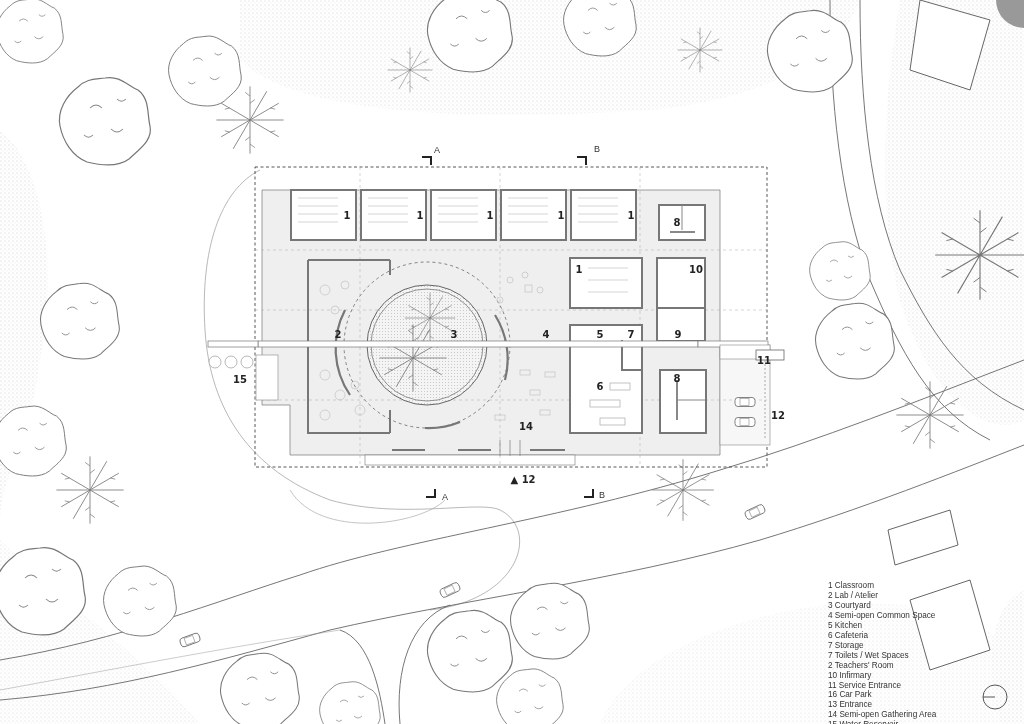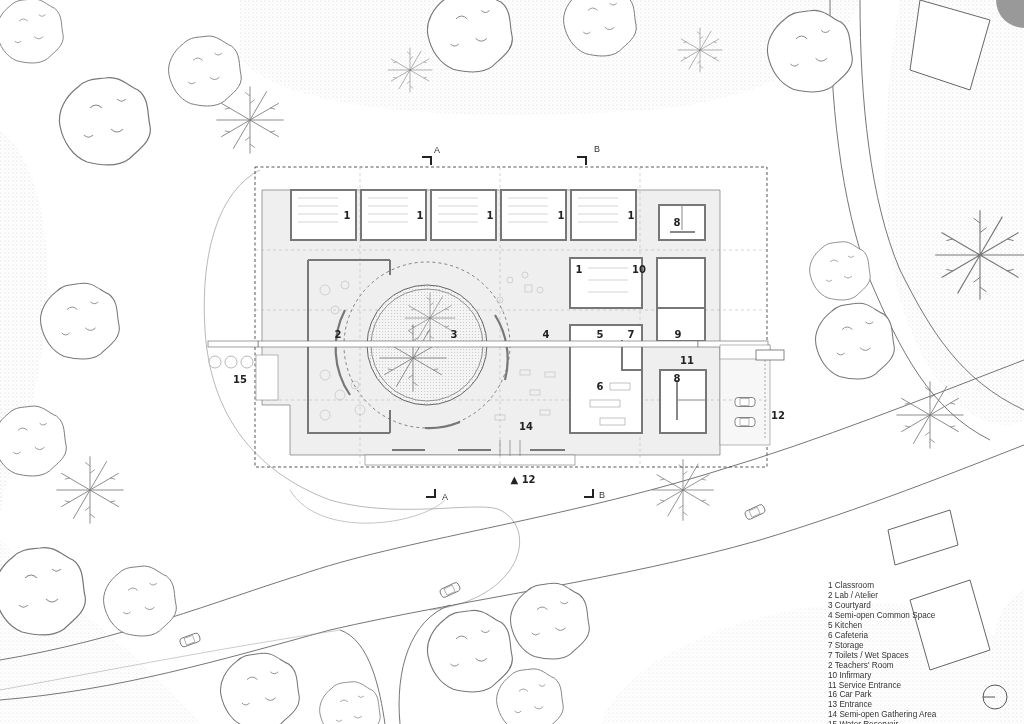--- a/index.html
+++ b/index.html
@@ -227,24 +227,24 @@
 <div class="lbl" style="left:561px;top:215px">1</div>
 <div class="lbl" style="left:631px;top:215px">1</div>
 <div class="lbl" style="left:579px;top:269px">1</div>
 <div class="lbl" style="left:338px;top:334px">2</div>
 <div class="lbl" style="left:454px;top:334px">3</div>
 <div class="lbl" style="left:546px;top:334px">4</div>
 <div class="lbl" style="left:600px;top:334px">5</div>
 <div class="lbl" style="left:631px;top:334px">7</div>
 <div class="lbl" style="left:600px;top:386px">6</div>
 <div class="lbl" style="left:677px;top:222px">8</div>
-<div class="lbl" style="left:639px;top:269px">10</div>
+<div class="lbl" style="left:696px;top:269px">10</div>
 <div class="lbl" style="left:678px;top:334px">9</div>
 <div class="lbl" style="left:677px;top:378px">8</div>
-<div class="lbl" style="left:687px;top:360px">11</div>
+<div class="lbl" style="left:764px;top:360px">11</div>
 <div class="lbl" style="left:778px;top:415px">12</div>
 <div class="lbl" style="left:523px;top:479px">▲ 12</div>
 <div class="lbl" style="left:526px;top:426px">14</div>
 <div class="lbl" style="left:240px;top:379px">15</div>
 
 <div class="sec" style="left:434px;top:145px">A</div>
 <div class="sec" style="left:594px;top:144px">B</div>
 <div class="sec" style="left:442px;top:492px">A</div>
 <div class="sec" style="left:599px;top:490px">B</div>
 

